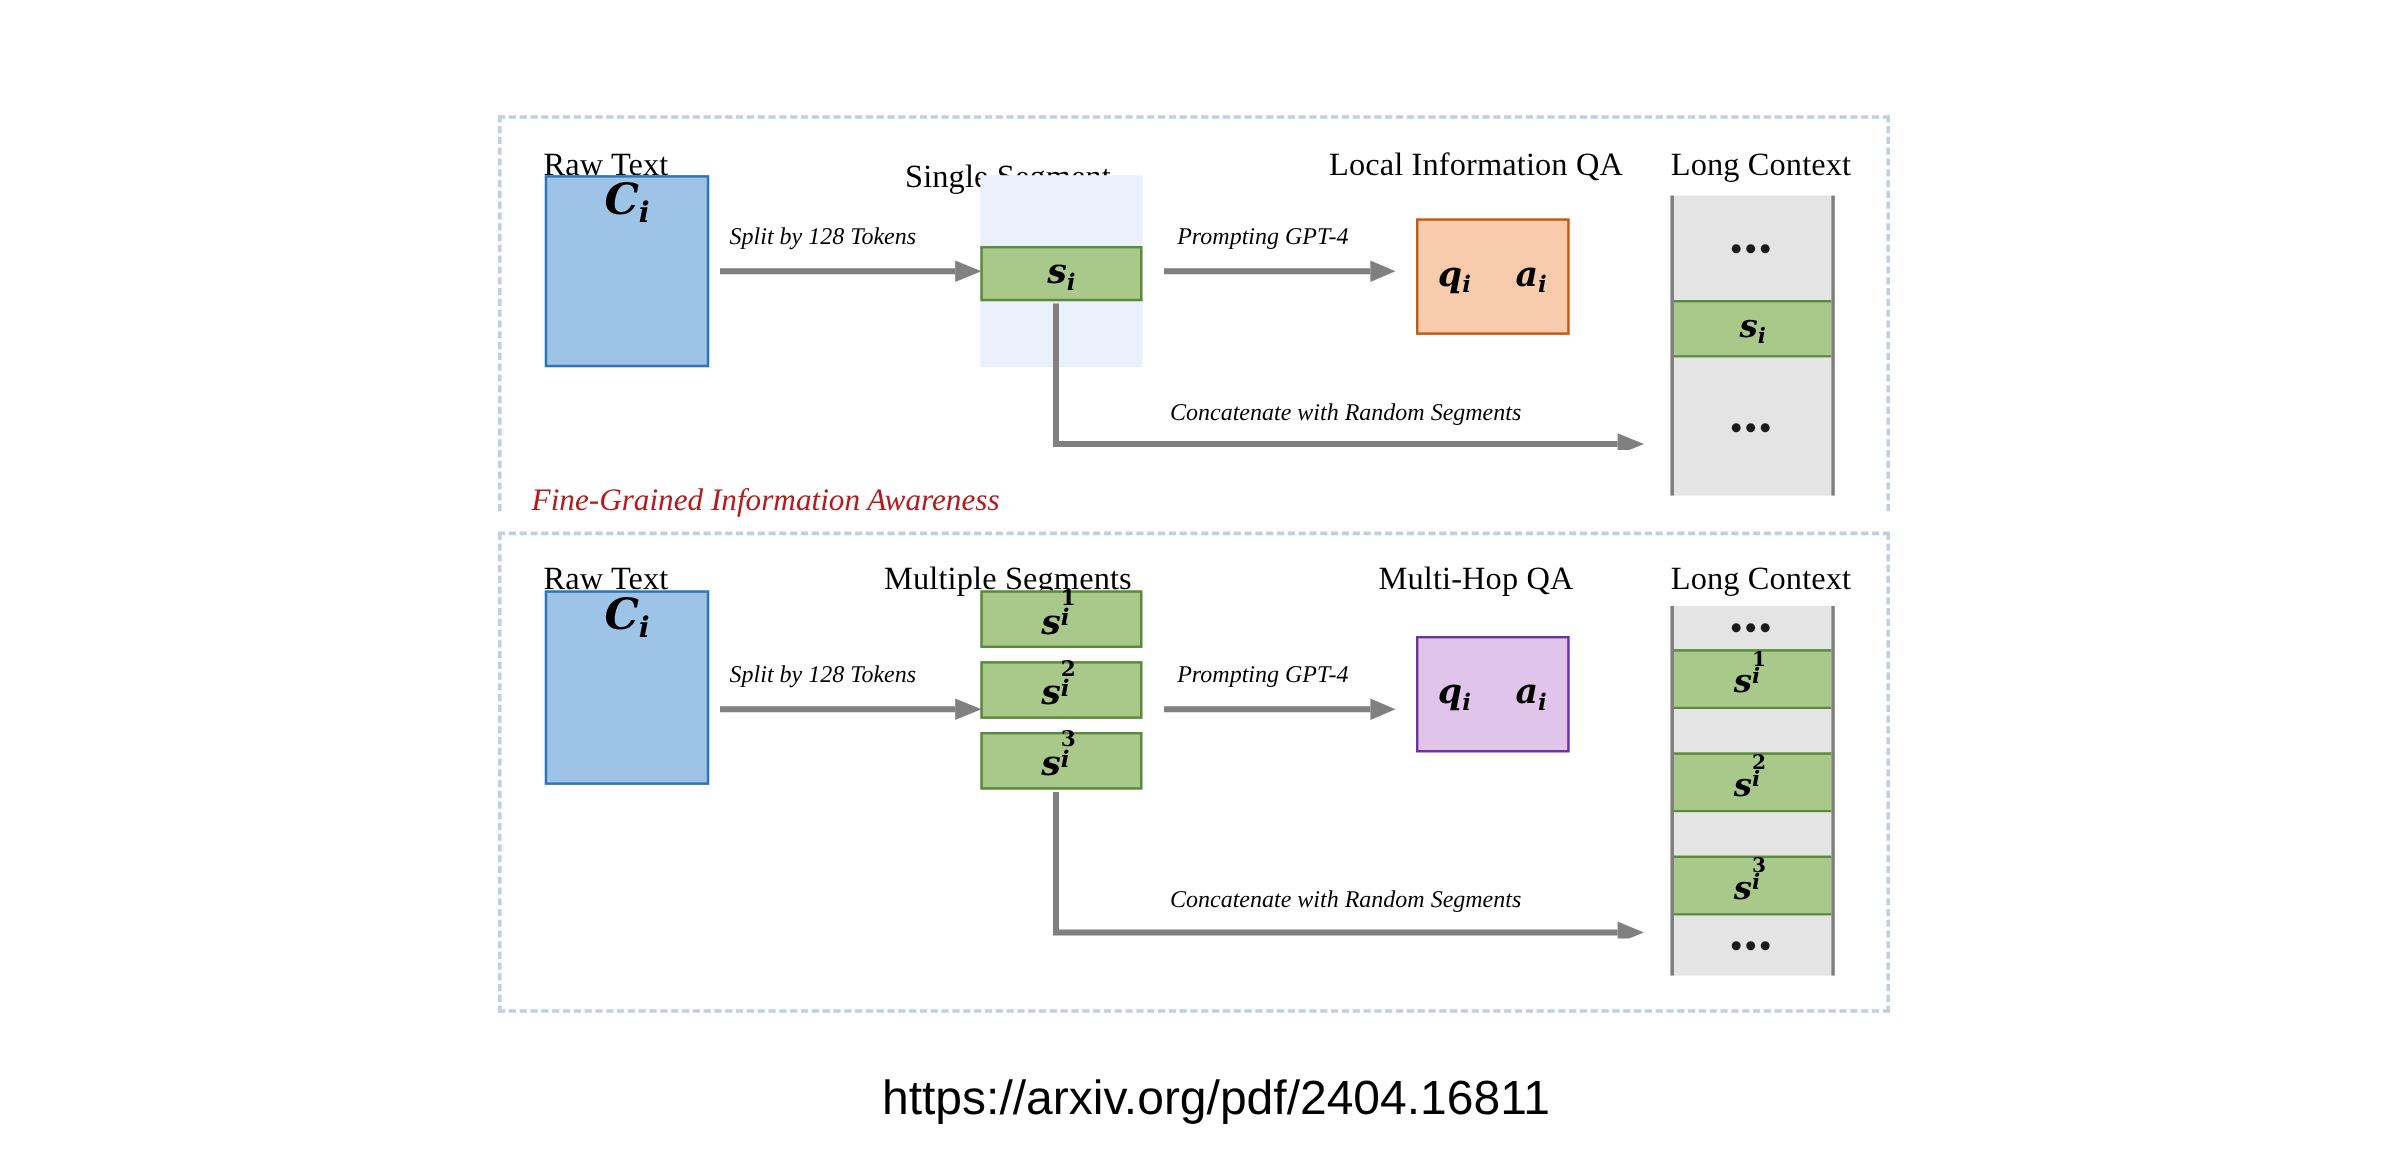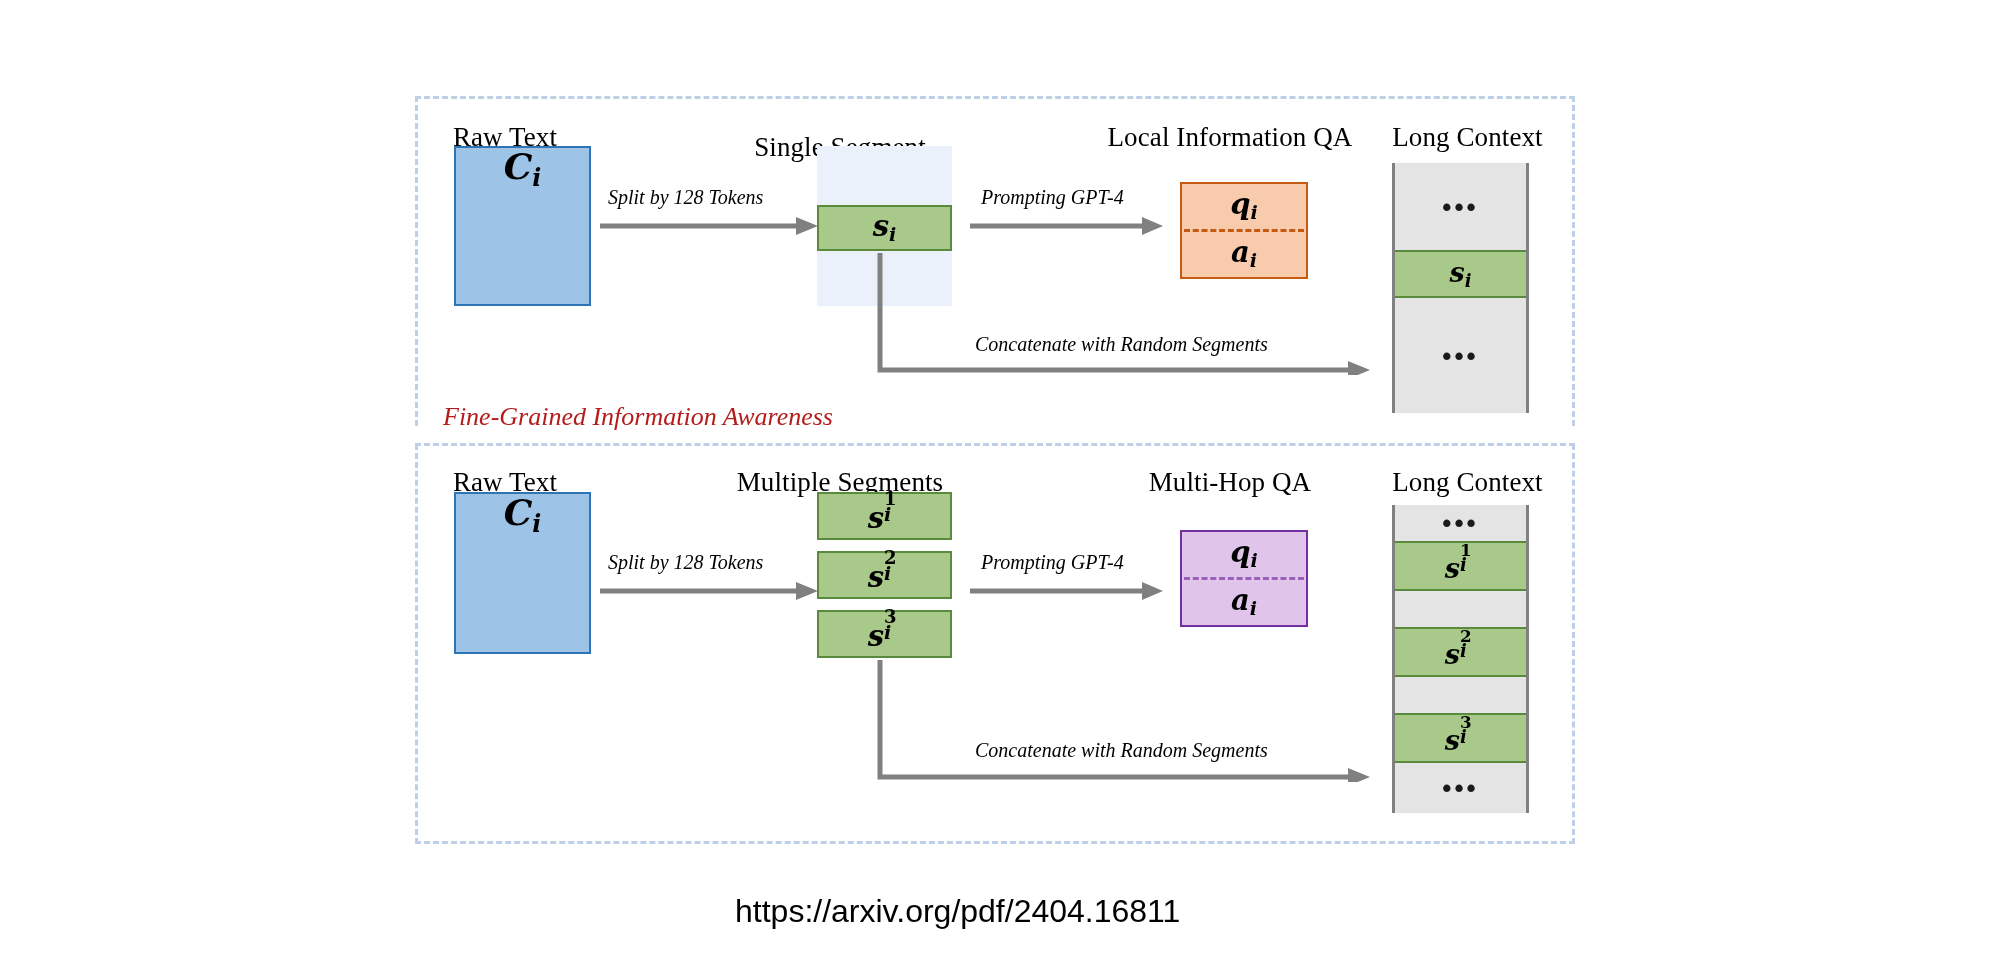--- a/index.html
+++ b/index.html
@@ -52,21 +52,21 @@
   .green-box{
     position:absolute;
     background:#a9c98b;
     border:2.5px solid #5a8a3c;
     box-sizing:border-box;
     display:flex;align-items:center;justify-content:center;
   }
   .qa-box{
     position:absolute;
     box-sizing:border-box;
-    display:flex;flex-direction:column;
+    display:flex;
   }
   .qa-half{
     flex:1;display:flex;align-items:center;justify-content:center;
   }
   .qa-divider{height:0;border-top:3px dashed;margin:0 2px;}
 
   
   .lc-stack{
     position:absolute;
     box-sizing:border-box;
@@ -136,21 +136,21 @@
     font-style:italic;
     font-size:26px;
     color:#b51b1b;
     white-space:nowrap;
   }
 
   
   .url{
     position:absolute;
     font-family:"Liberation Sans", sans-serif;
-    font-size:32px;
+    font-size:40px;
     color:#000;
     white-space:nowrap;
   }
 </style>
 </head>
 <body>
 
 <div id="stage">
 
   <div class="panel" id="panel-top"></div>

